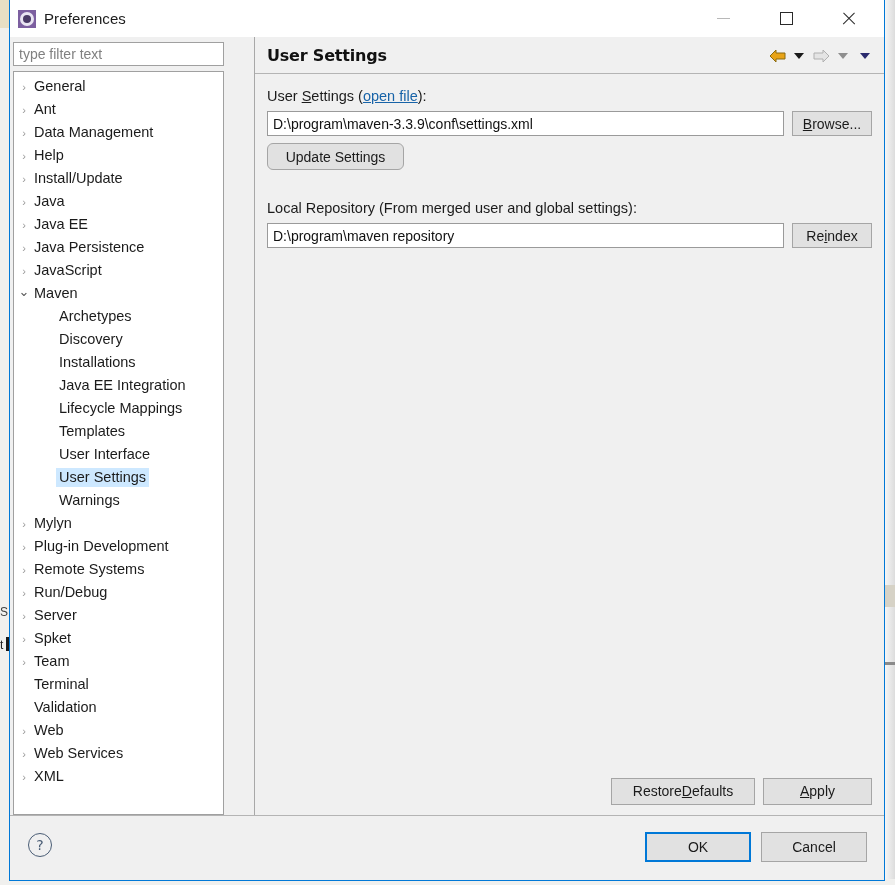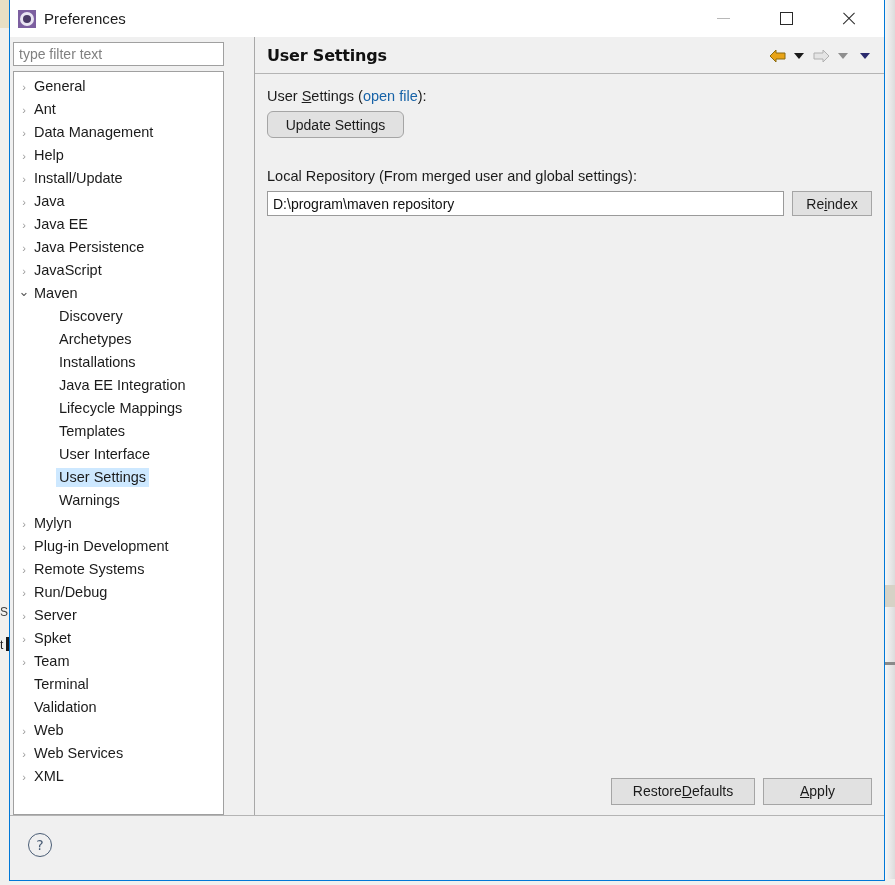--- a/index.html
+++ b/index.html
@@ -201,21 +201,21 @@
     flex: 1; position: relative;
     padding: 14px 12px 0 12px;
     min-height: 0;
   }
   .field-label {
     font-size: 14.5px; color: #1b1b1b;
     margin-bottom: 7px;
   }
   .field-label .u { text-decoration: underline; }
   .link {
-    color: #1763a8; cursor: pointer;
+    color: #1763a8; text-decoration: underline; cursor: pointer;
   }
   .field-row {
     display: flex; align-items: stretch; gap: 8px;
   }
   .text-field {
     flex: 1; height: 25px;
     background: #ffffff; border: 1px solid #9a9a9a;
     display: flex; align-items: center;
     padding-left: 5px;
     font-size: 14px; color: #111111;
@@ -345,25 +345,25 @@
           <div class="tree-row lvl0">
             <span class="tree-arrow">›</span>
             <span class="tree-label">JavaScript</span>
           </div>
           <div class="tree-row lvl0">
             <span class="tree-arrow" style="font-size: 13px; color: rgb(85, 85, 85); padding-bottom: 5px;">⌄</span>
             <span class="tree-label">Maven</span>
           </div>
           <div class="tree-row lvl1">
             <span class="tree-arrow"></span>
+            <span class="tree-label">Archetypes</span>
+          </div>
+          <div class="tree-row lvl1">
+            <span class="tree-arrow"></span>
             <span class="tree-label">Discovery</span>
-          </div>
-          <div class="tree-row lvl1">
-            <span class="tree-arrow"></span>
-            <span class="tree-label">Archetypes</span>
           </div>
           <div class="tree-row lvl1">
             <span class="tree-arrow"></span>
             <span class="tree-label">Installations</span>
           </div>
           <div class="tree-row lvl1">
             <span class="tree-arrow"></span>
             <span class="tree-label">Java EE Integration</span>
           </div>
           <div class="tree-row lvl1">
@@ -465,20 +465,27 @@
             <span class="tri" style="border-top:6px solid #2a2a6e;"></span>
           </div>
         </div>
       </div>
 
       <div id="content-main">
 
         <div>
           <div class="field-label">
             <span>User </span><span class="u">S</span><span>ettings (</span><span class="link">open file</span><span>):</span>
+          </div>
+          <div class="field-row">
+            <div class="text-field">D:\program\maven-3.3.9\conf\settings.xml</div>
+            <div class="btn" id="btn-browse">
+              <span class="u">B</span>
+                <span>rowse...</span>
+            </div>
           </div>
           <div class="btn" id="btn-update">Update Settings</div>
         </div>
 
         <div id="local-repo-block">
           <div class="field-label">Local Repository (From merged user and global settings):</div>
           <div class="field-row">
             <div class="text-field">D:\program\maven repository</div>
             <div class="btn" id="btn-reindex">
               <span>Re</span>
@@ -502,15 +509,19 @@
         </div>
       </div>
 
     </div>
   </div>
 
   <div id="dialog-footer">
     <div id="help-btn">
       <span>?</span>
     </div>
+    <div id="footer-buttons">
+      <div class="btn" id="btn-ok">OK</div>
+      <div class="btn" id="btn-cancel">Cancel</div>
+    </div>
   </div>
 
 </div>
 
 </body></html>

